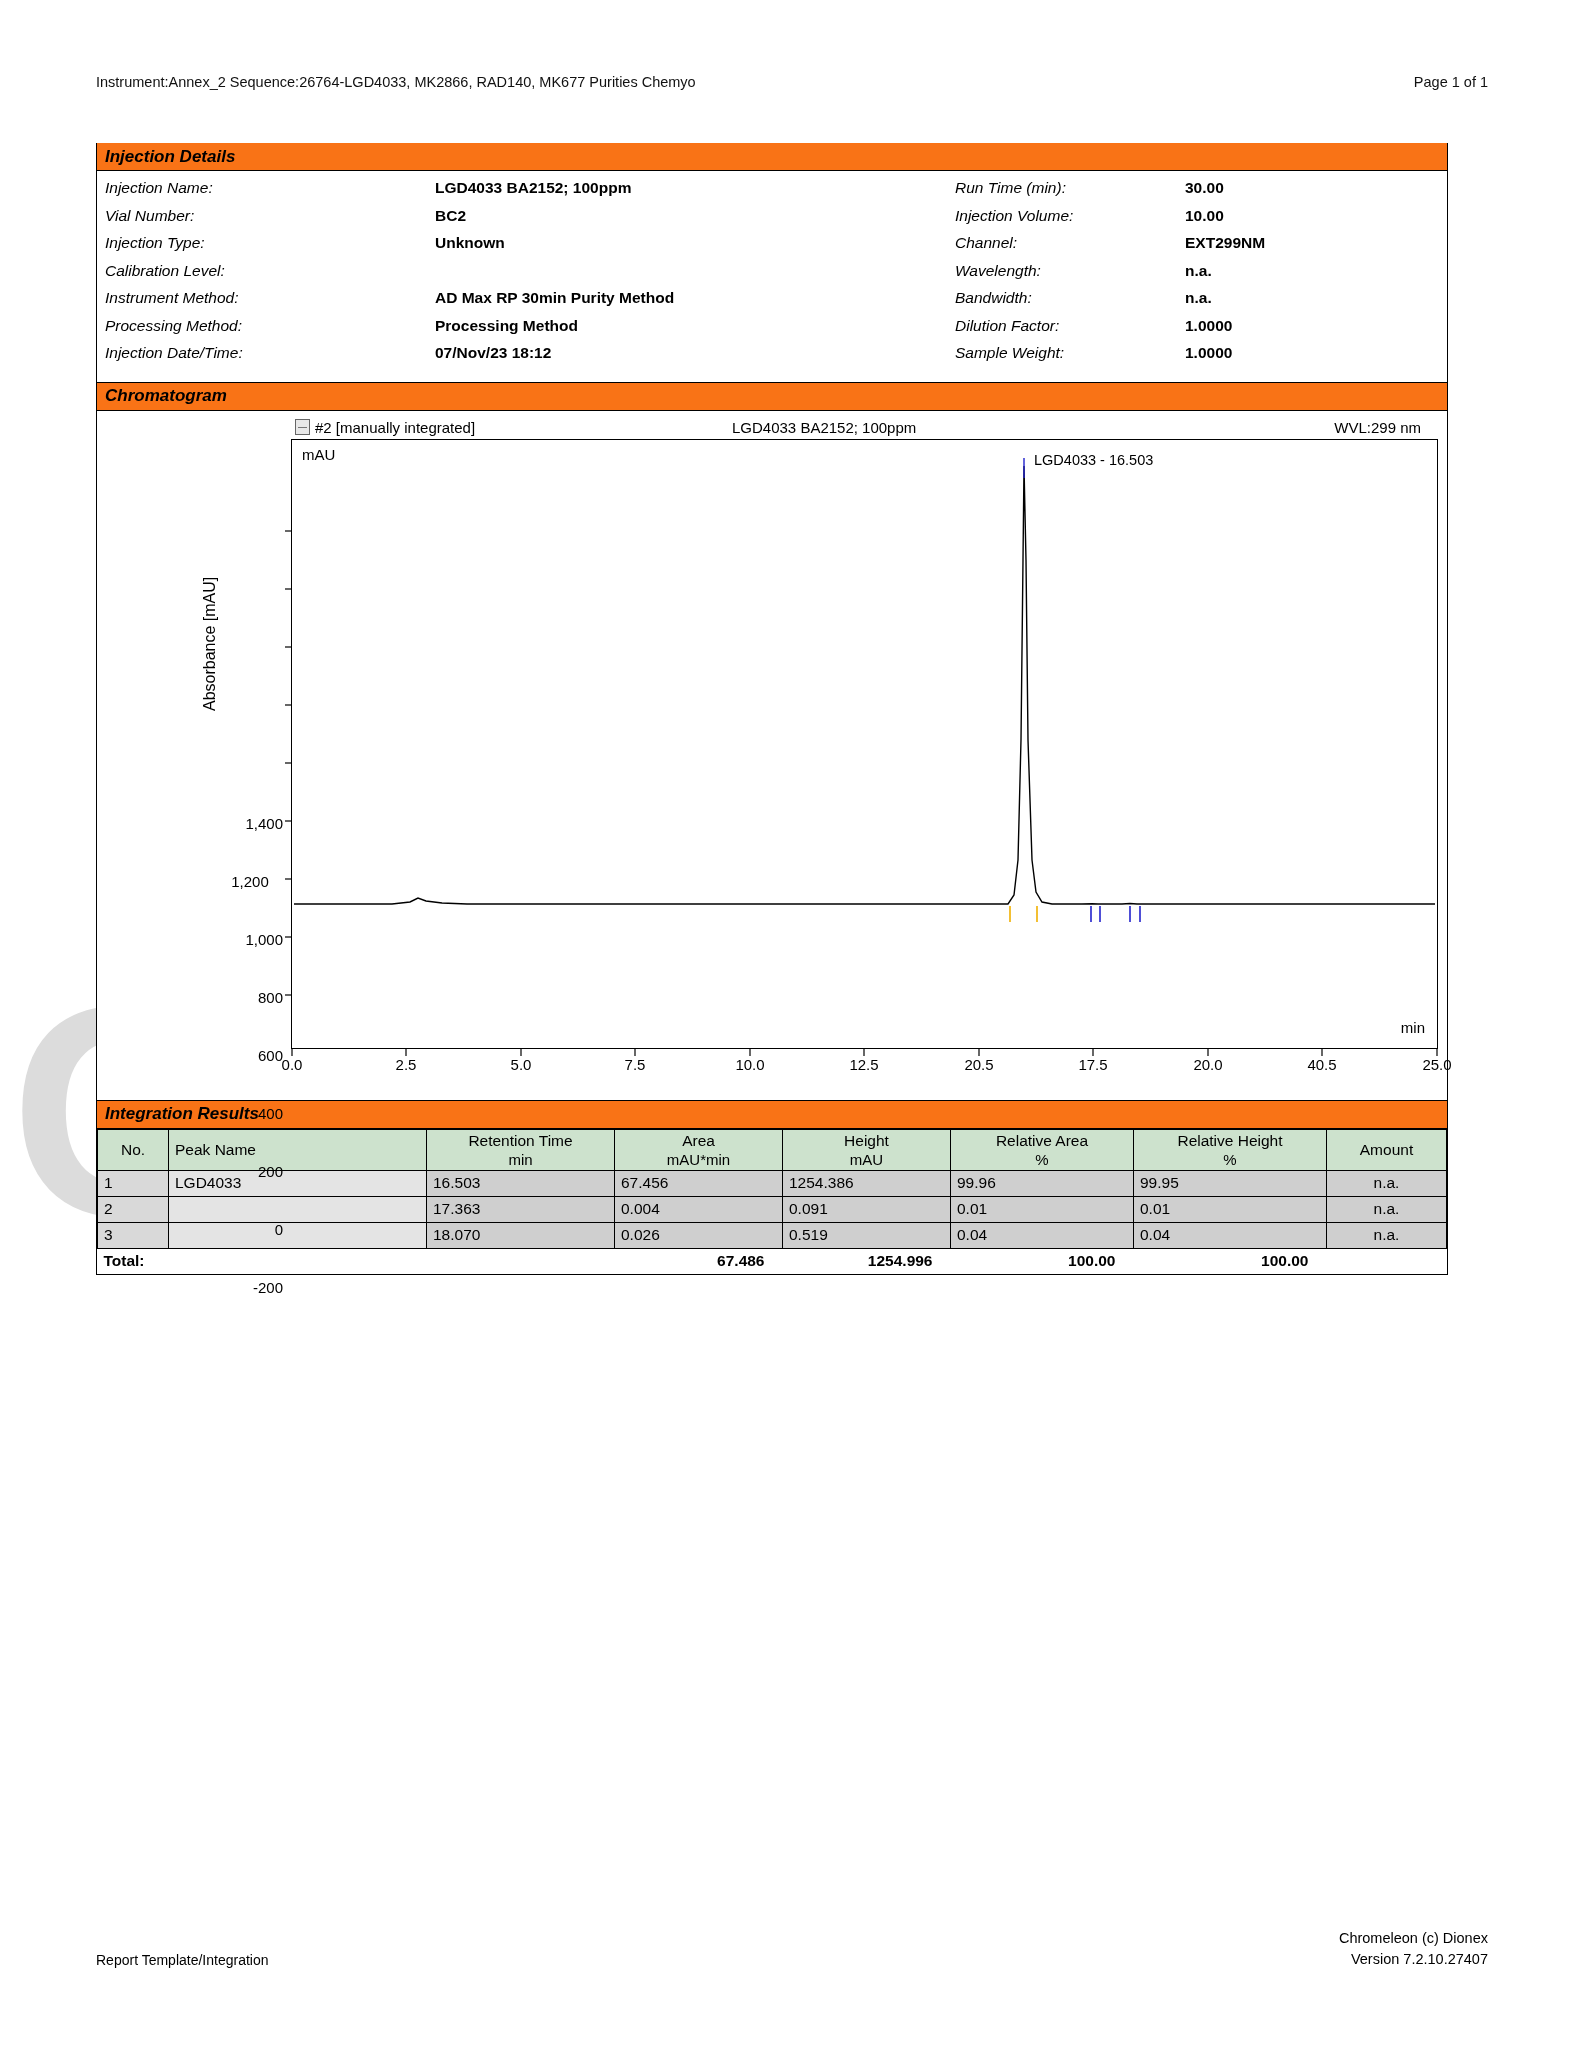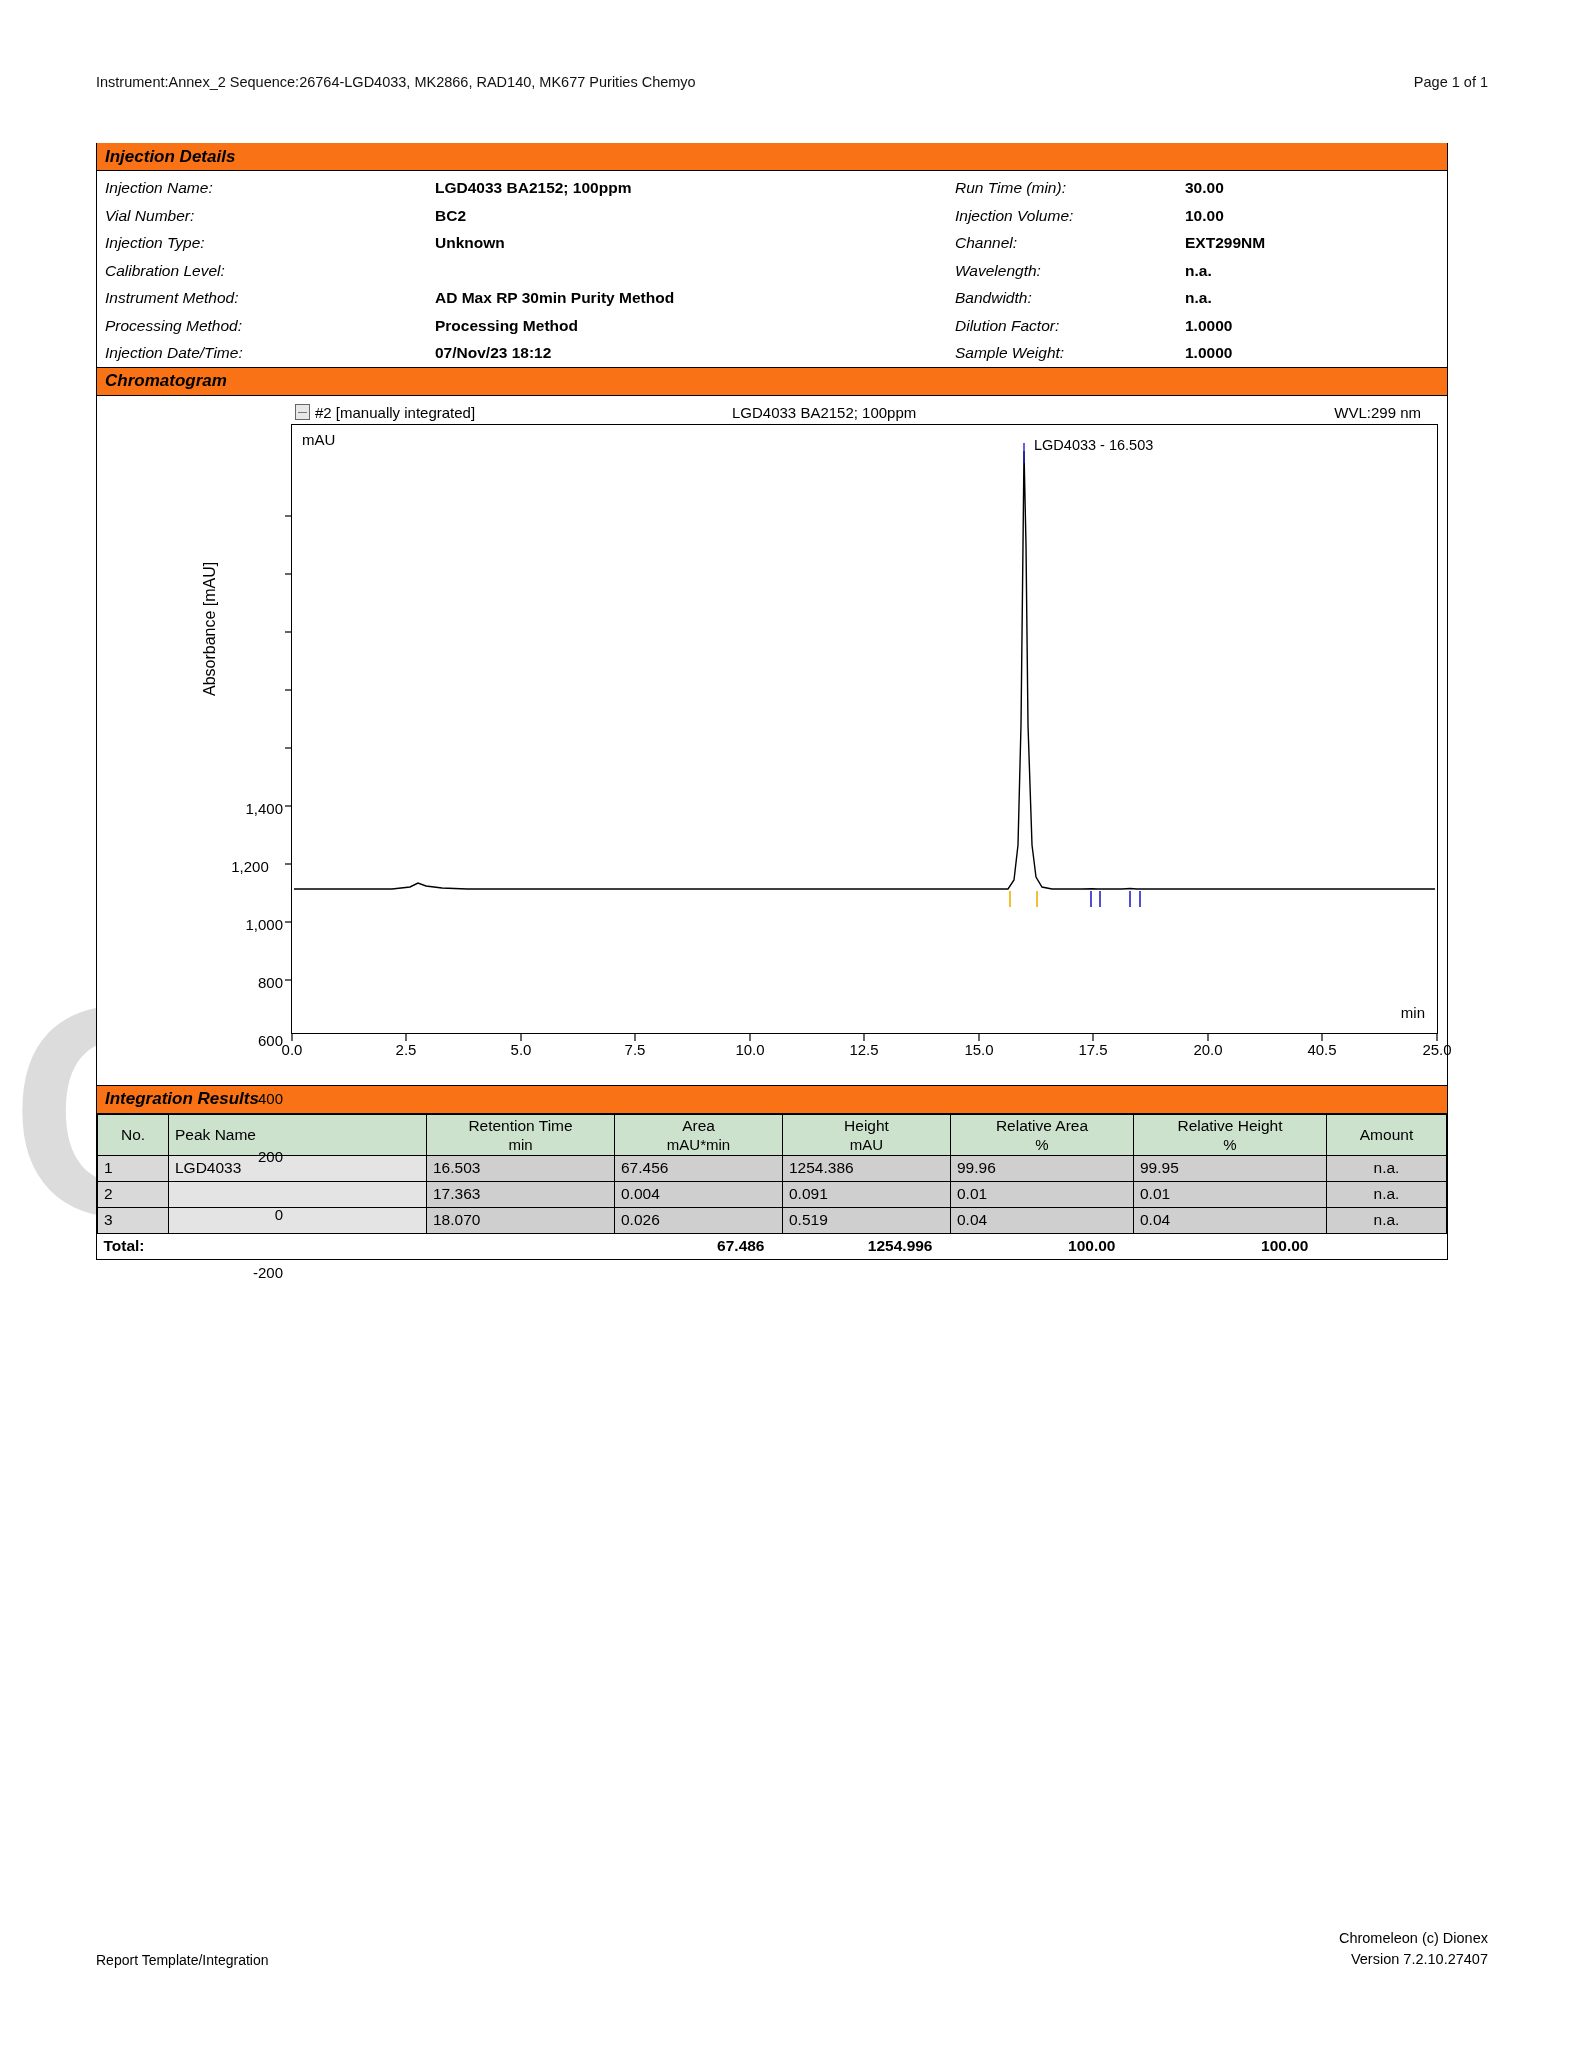--- a/index.html
+++ b/index.html
@@ -78,21 +78,21 @@
     font-weight: bold;
     font-style: italic;
     color: #000;
   }
 
   
   .inj-wrap {
     border-left: 1px solid #000;
     border-right: 1px solid #000;
     border-bottom: 1px solid #000;
-    padding: 3px 0 0 0;
+    padding: 3px 0 15px 0;
     background: #fff;
   }
   .inj-grid {
     display: grid;
     grid-template-columns: 330px 520px 230px 240px;
     font-size: 15.5px;
     line-height: 27.5px;
     padding-left: 8px;
   }
   .lbl { font-style: italic; }
@@ -330,21 +330,21 @@
           <div style="position:absolute;left:120px;top:868px;width:66px;text-align:right;font-size:15px;">-200</div>
         </div>
 
         <div>
           <div style="position:absolute;left:165px;top:645px;width:60px;text-align:center;font-size:15px;">0.0</div>
           <div style="position:absolute;left:279px;top:645px;width:60px;text-align:center;font-size:15px;">2.5</div>
           <div style="position:absolute;left:394px;top:645px;width:60px;text-align:center;font-size:15px;">5.0</div>
           <div style="position:absolute;left:508px;top:645px;width:60px;text-align:center;font-size:15px;">7.5</div>
           <div style="position:absolute;left:623px;top:645px;width:60px;text-align:center;font-size:15px;">10.0</div>
           <div style="position:absolute;left:737px;top:645px;width:60px;text-align:center;font-size:15px;">12.5</div>
-          <div style="position:absolute;left:852px;top:645px;width:60px;text-align:center;font-size:15px;">15.0</div>
+          <div style="position:absolute;left:852px;top:645px;width:60px;text-align:center;font-size:15px;">20.5</div>
           <div style="position:absolute;left:966px;top:645px;width:60px;text-align:center;font-size:15px;">17.5</div>
           <div style="position:absolute;left:1081px;top:645px;width:60px;text-align:center;font-size:15px;">20.0</div>
           <div style="position:absolute;left:1195px;top:645px;width:60px;text-align:center;font-size:15px;">40.5</div>
           <div style="position:absolute;left:1310px;top:645px;width:60px;text-align:center;font-size:15px;">25.0</div>
         </div>
 
         <div class="plot-box">
           <div class="unit-mau">mAU</div>
           <div class="unit-min">min</div>
 

